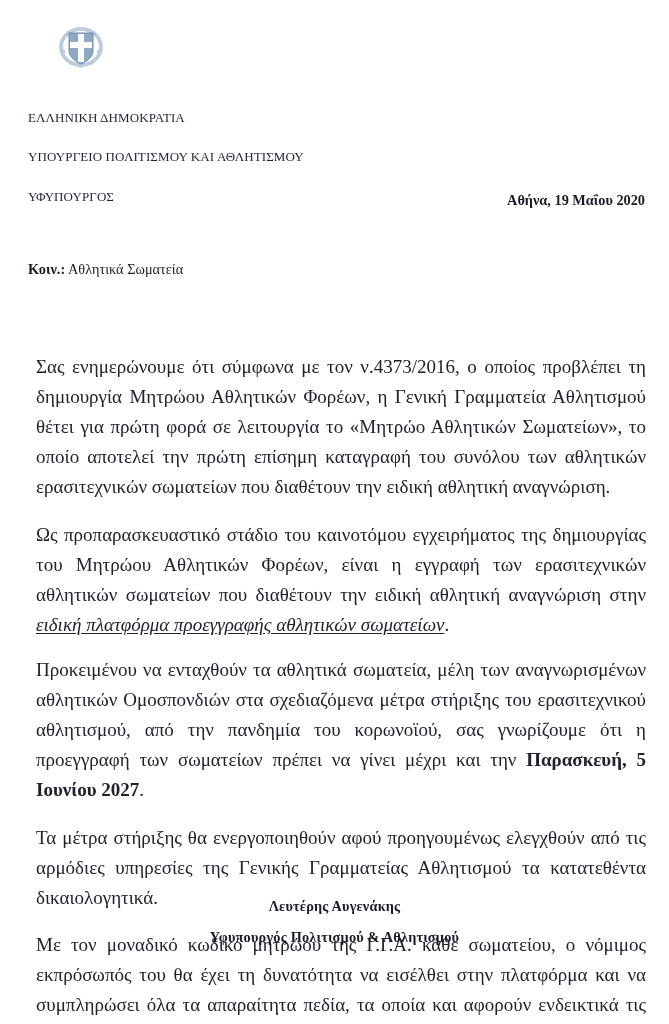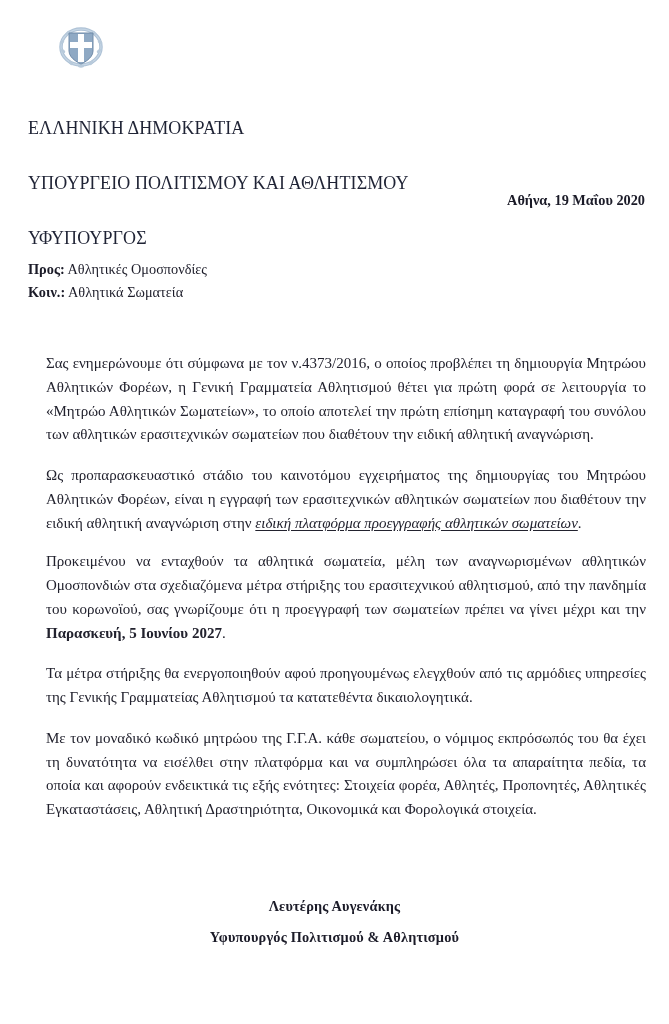--- a/index.html
+++ b/index.html
@@ -35,21 +35,21 @@
     height: 50px;
   }
 
   
   .letterhead {
     position: absolute;
     left: 28px;
     top: 88px;
     width: 500px;
     color: #1f2335;
-    font-size: 18px;
+    font-size: 13px;
     line-height: 1.52;
     letter-spacing: 0.1px;
     white-space: pre-line;
   }
   .letterhead div { white-space: nowrap; }
 
   
   .date-line {
     position: absolute;
     right: 24px;
@@ -75,26 +75,26 @@
   }
 
   
   .body-block {
     position: absolute;
     left: 30px;
     top: 352px;
     width: 616px;
   }
   .para {
-    font-size: 15px;
+    font-size: 19px;
     line-height: 1.585;
     text-align: justify;
     text-justify: inter-word;
     color: #22222e;
-    margin: 0 0 17px 16px;
+    margin: 0 0 17px 6px;
   }
   .para.tight { margin-bottom: 15px; }
   .para b, .para strong { font-weight: bold; }
   .u-link {
     text-decoration: underline;
     text-underline-offset: 1.5px;
     color: #22222e;
     font-style: italic;
   }
   .web-link {
@@ -159,24 +159,20 @@
   <div class="letterhead">
     <div>ΕΛΛΗΝΙΚΗ ΔΗΜΟΚΡΑΤΙΑ</div>
     <div>ΥΠΟΥΡΓΕΙΟ ΠΟΛΙΤΙΣΜΟΥ ΚΑΙ ΑΘΛΗΤΙΣΜΟΥ</div>
     <div>ΥΦΥΠΟΥΡΓΟΣ</div>
   </div>
 
   <div class="date-line">Αθήνα, 19 Μαΐου 2020</div>
 
   <div class="recipients">
     <div class="row">
-      <span class="lbl">Προς:</span>
-      <span>Αθλητικές Ομοσπονδίες</span>
-    </div>
-    <div class="row">
       <span class="lbl">Κοιν.:</span>
       <span>Αθλητικά Σωματεία</span>
     </div>
   </div>
 
   <div class="body-block">
 
     <p class="para">Σας ενημερώνουμε ότι σύμφωνα με τον ν.4373/2016, ο οποίος προβλέπει τη δημιουργία Μητρώου Αθλητικών Φορέων, η Γενική Γραμματεία Αθλητισμού θέτει για πρώτη φορά σε λειτουργία το «Μητρώο Αθλητικών Σωματείων», το οποίο αποτελεί την πρώτη επίσημη καταγραφή του συνόλου των αθλητικών ερασιτεχνικών σωματείων που διαθέτουν την ειδική αθλητική αναγνώριση.</p>
 
     <p class="para tight">

